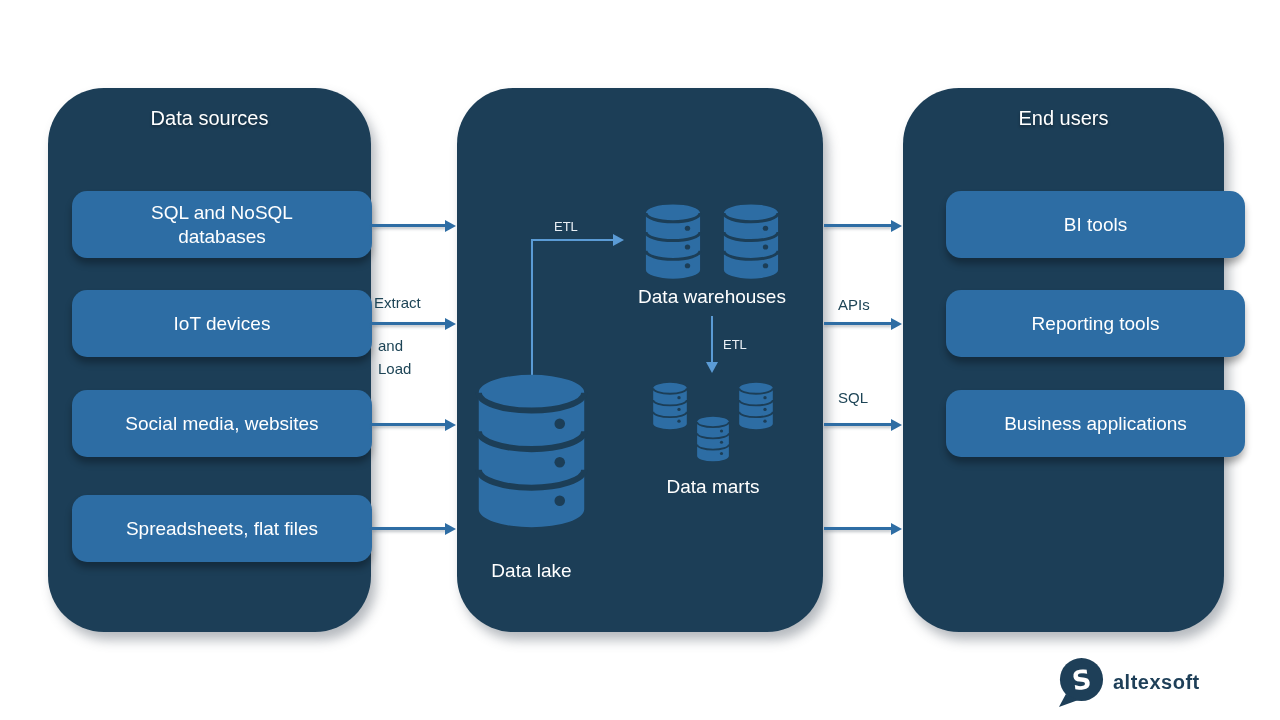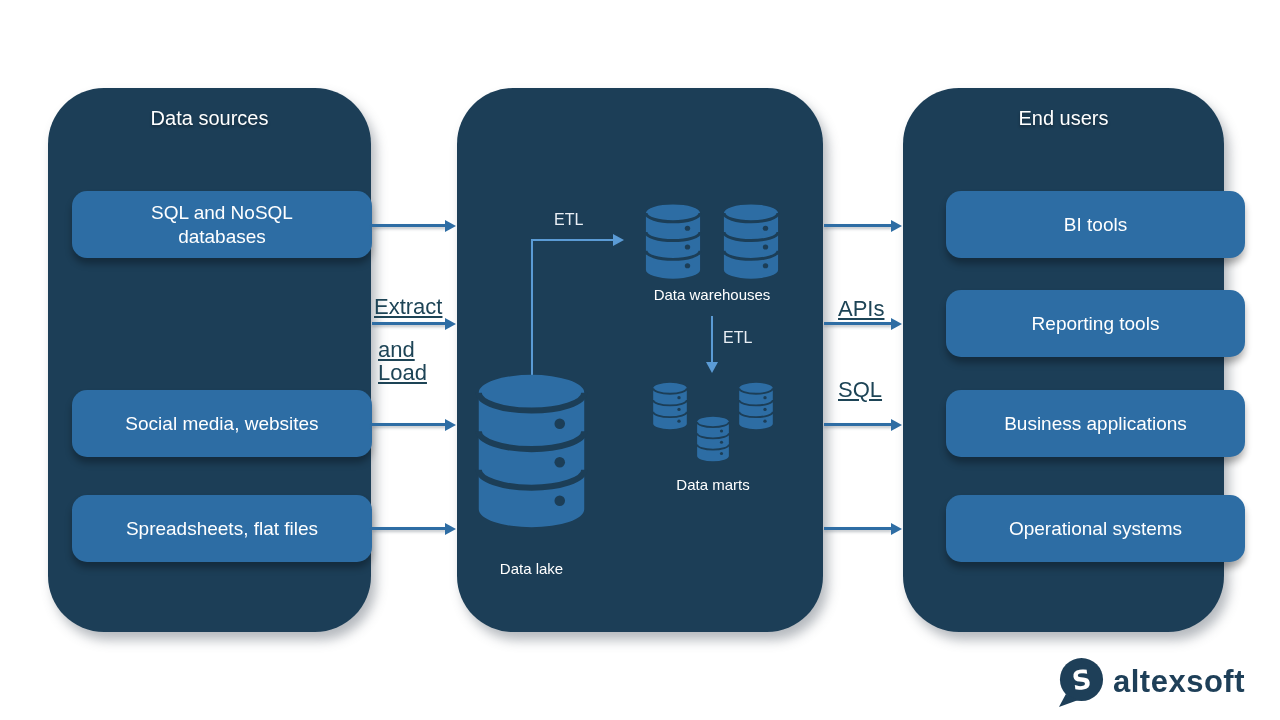--- a/index.html
+++ b/index.html
@@ -53,42 +53,42 @@
   }
   .harrow::after{
     content:"";position:absolute;right:-10px;top:-4.5px;width:0;height:0;
     border-left:11px solid var(--c-ext-arrow);
     border-top:6px solid transparent;border-bottom:6px solid transparent;
   }
   .ha-left{left:372px;width:74px;}
   .ha-right{left:824px;width:68px;}
   .ay1{top:224px;} .ay2{top:322px;} .ay3{top:423px;} .ay4{top:527px;}
 
-  .flow-label{position:absolute;font-size:22px;color:var(--c-label);text-decoration:underline;}
+  .flow-label{position:absolute;font-size:15px;color:var(--c-label);}
 
   
   .iline{position:absolute;background:var(--c-int-arrow);}
   .iarrow-right{position:absolute;width:0;height:0;
     border-left:11px solid var(--c-int-arrow);
     border-top:6px solid transparent;border-bottom:6px solid transparent;}
   .iarrow-down{position:absolute;width:0;height:0;
     border-top:11px solid var(--c-int-arrow);
     border-left:6px solid transparent;border-right:6px solid transparent;}
 
-  .etl-label{position:absolute;font-size:16px;color:var(--c-etl);}
-  .mid-label{position:absolute;text-align:center;color:#fff;font-size:15px;}
+  .etl-label{position:absolute;font-size:13px;color:var(--c-etl);margin-top:8px;}
+  .mid-label{position:absolute;text-align:center;color:#fff;font-size:19px;}
 
   .cyl{position:absolute;}
   .cyl-body{fill:var(--c-box);}
   .cyl-gap{stroke:var(--c-panel);fill:none;stroke-width:3.2;}
   .cyl-dot{fill:var(--c-panel);}
 
   
   .logo{position:absolute;left:1056px;top:656px;display:flex;align-items:center;}
-  .logo-text{font-size:31px;font-weight:bold;color:var(--c-logo);letter-spacing:.5px;margin-left:8px;}
+  .logo-text{font-size:20px;font-weight:bold;color:var(--c-logo);letter-spacing:.5px;margin-left:8px;}
 </style>
 </head>
 <body>
 
 <div class="canvas">
 
   <svg width="0" height="0" style="position:absolute">
     <defs>
       <symbol id="cyl" viewBox="0 0 60 84" preserveAspectRatio="none">
         <path class="cyl-body" d="M2 11 A28 9.5 0 0 1 58 11 L58 73 A28 9.5 0 0 1 2 73 Z"></path>
@@ -100,20 +100,21 @@
         <circle class="cyl-dot" cx="45" cy="68.5" r="2.8"></circle>
       </symbol>
     </defs>
   </svg>
 
 
   <div class="panel panel-sources">
     <div class="panel-title">Data sources</div>
     <div class="item r1">SQL and NoSQL
 databases</div>
+    <div class="item r2">IoT devices</div>
     <div class="item r3">Social media, websites</div>
     <div class="item r4">Spreadsheets, flat files</div>
   </div>
 
   <div class="harrow ha-left ay1"></div>
   <div class="harrow ha-left ay2"></div>
   <div class="harrow ha-left ay3"></div>
   <div class="harrow ha-left ay4"></div>
   <div class="flow-label" style="left:374px;top:294px;">Extract</div>
   <div class="flow-label" style="left:378px;top:337px;">and</div>
@@ -153,28 +154,27 @@
         <use href="#cyl"></use>
       </svg>
     <div class="mid-label" style="left:18px;top:472px;width:113px;">Data lake</div>
   </div>
 
   <div class="harrow ha-right ay1"></div>
   <div class="harrow ha-right ay2"></div>
   <div class="harrow ha-right ay3"></div>
   <div class="harrow ha-right ay4"></div>
   <div class="flow-label" style="left:838px;top:296px;">APIs</div>
-  <div class="flow-label" style="left:838px;top:377px;">SQL</div>
+  <div class="flow-label" style="left:838px;top:389px;">SQL</div>
 
   <div class="panel panel-endusers">
     <div class="panel-title">End users</div>
     <div class="item r1">BI tools</div>
     <div class="item r2">Reporting tools</div>
     <div class="item r3">Business applications</div>
-    <div class="item r4">Operational systems</div>
   </div>
 
   <div class="logo">
     <svg width="49" height="52" viewBox="0 0 50 53">
       <circle cx="26" cy="24" r="22" fill="var(--c-logo)"></circle>
       <path d="M10 39 L3 52 L22 45 Z" fill="var(--c-logo)"></path>
       <text x="26" y="34" text-anchor="middle" font-family="DejaVu Sans, sans-serif" font-size="27" font-weight="bold" fill="#ffffff" transform="rotate(-8 26 24)">S</text>
     </svg>
     <span class="logo-text">altexsoft</span>
   </div>

